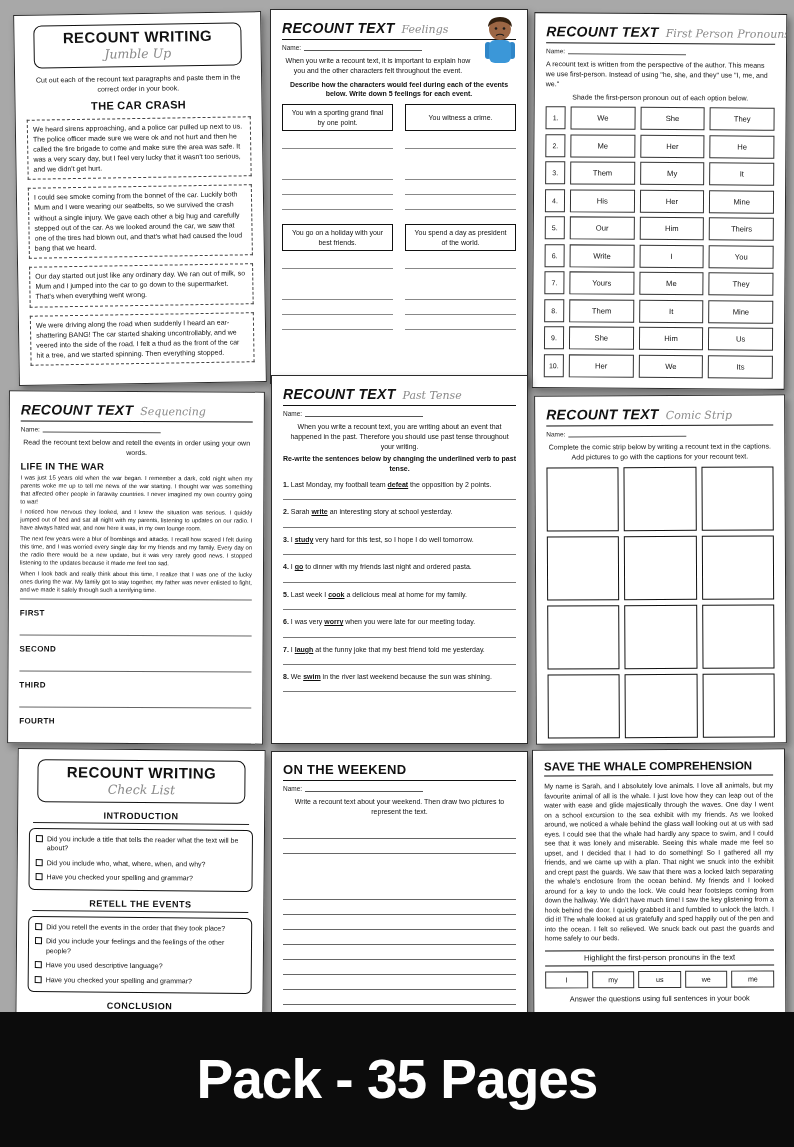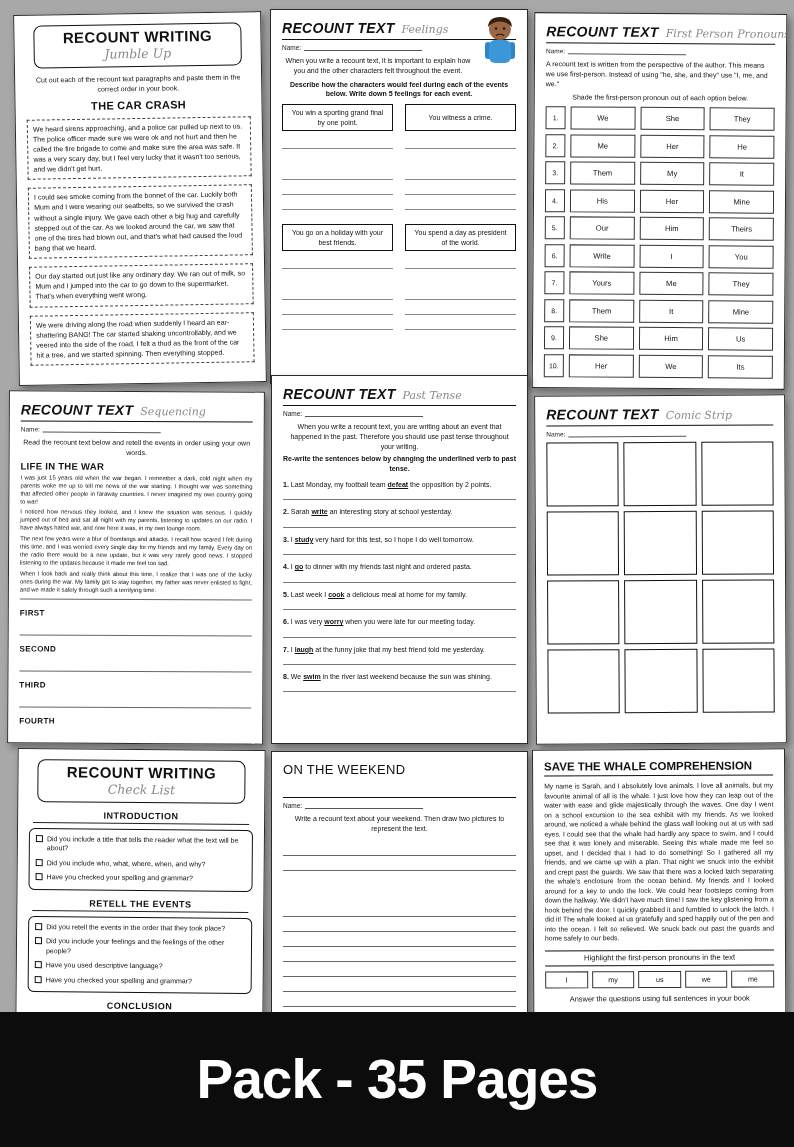--- a/index.html
+++ b/index.html
@@ -74,21 +74,21 @@
   .comic-grid { display:grid; grid-template-columns:repeat(3,1fr); gap:5px; margin-top:5px; }
   .comic-cell { border:1.2px solid #111; height:64px; }
 
   
   .chk-sec-head { text-align:center; font-weight:bold; font-size:9px; letter-spacing:.5px; border-bottom:1px solid #222; padding-bottom:2px; margin:8px 4px 5px; }
   .chk-group { border:1.2px solid #111; border-radius:6px; padding:5px 6px 2px; }
   .chk-item { display:flex; gap:4px; font-size:7px; line-height:1.35; margin-bottom:5px; }
   .chk-box { width:7px; height:7px; border:1px solid #111; flex:none; margin-top:1px; }
 
   
-  .wk-title { font-size:13px; font-weight:normal; letter-spacing:.3px; border-bottom:1.6px solid #111; padding-bottom:20px; margin-bottom:4px; }
+  .wk-title { font-size:13px; font-weight:bold; letter-spacing:.3px; border-bottom:1.6px solid #111; padding-bottom:3px; margin-bottom:4px; }
   .wk-lines { height:305px; margin-top:7px; background-image:repeating-linear-gradient(#0000 0 14.3px, #666 14.3px 15.1px); }
 
   
   .whale-title { font-size:11.5px; font-weight:bold; border-bottom:1.6px solid #111; padding-bottom:3px; margin-bottom:5px; }
   .whale-body { font-size:6.8px; line-height:1.4; text-align:justify; }
   .hl-bar { text-align:center; font-size:7.6px; border-top:1px solid #111; border-bottom:1px solid #111; padding:2.5px 0; margin:7px 0 5px; }
   .pr-row5 { display:grid; grid-template-columns:repeat(5,1fr); gap:4px; margin-bottom:6px; }
   .pr-row5 > div { border:1px solid #333; text-align:center; font-size:7.2px; padding:3px 0; }
   .answer-note { text-align:center; font-size:7.4px; }
 
@@ -342,20 +342,21 @@
 
   <section class="page" id="p-comic">
     <div class="rt-head">
       <span class="rt-title">RECOUNT TEXT</span>
       <span class="rt-sub script">Comic Strip</span>
     </div>
     <div class="name-row">
       <span>Name:</span>
       <span class="name-rule"></span>
     </div>
+    <p class="small t-c">Complete the comic strip below by writing a recount text in the captions. Add pictures to go with the captions for your recount text.</p>
     <div class="comic-grid">
       <div class="comic-cell"></div>
       <div class="comic-cell"></div>
       <div class="comic-cell"></div>
       <div class="comic-cell"></div>
       <div class="comic-cell"></div>
       <div class="comic-cell"></div>
       <div class="comic-cell"></div>
       <div class="comic-cell"></div>
       <div class="comic-cell"></div>

